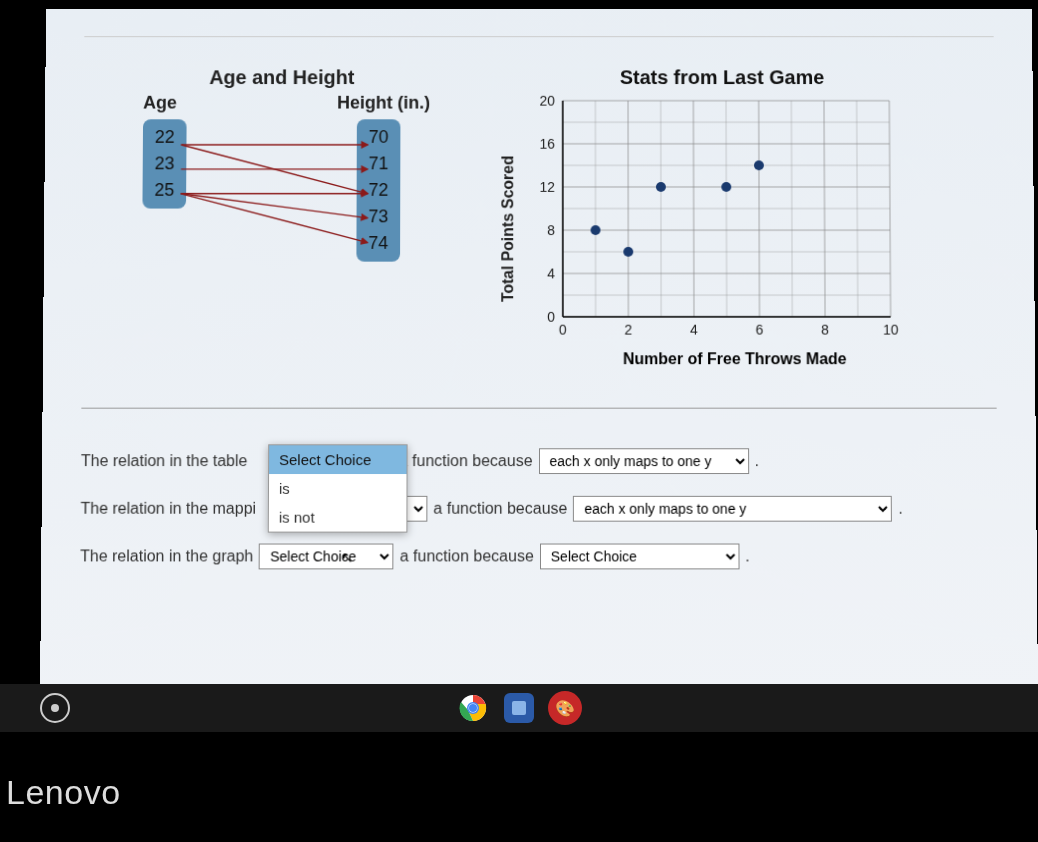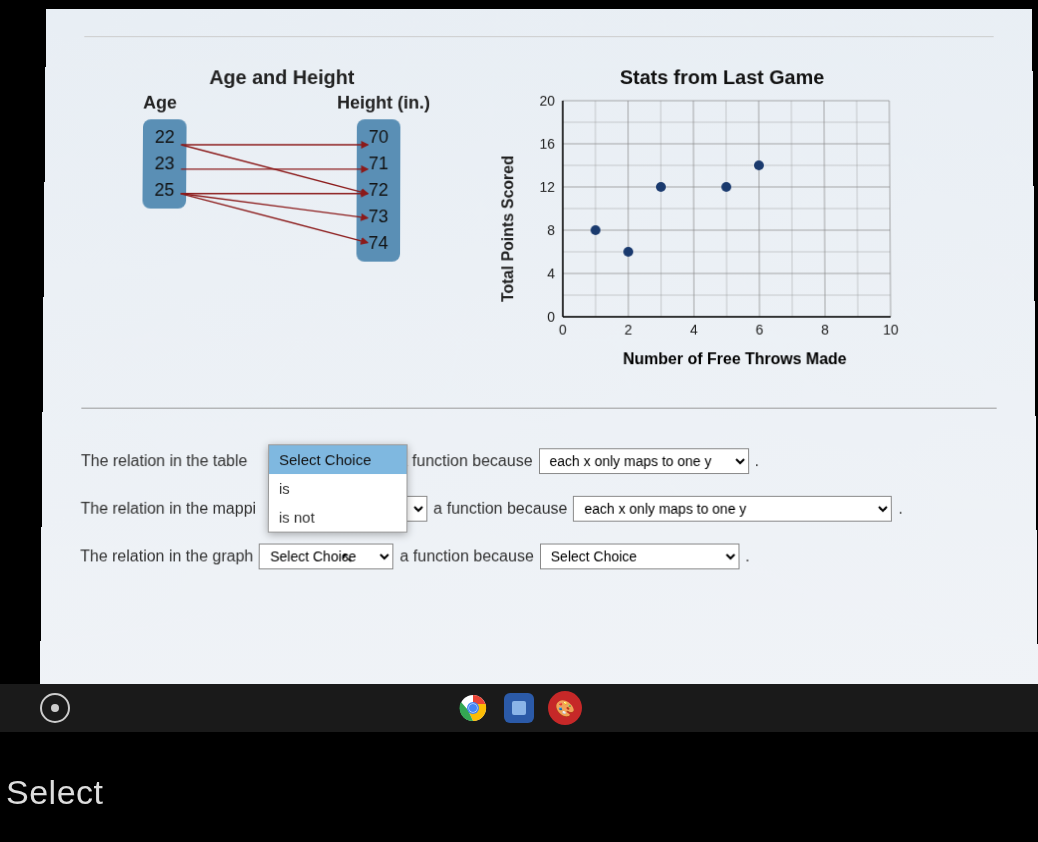--- a/index.html
+++ b/index.html
@@ -352,13 +352,13 @@
     </svg>
   </div>
   <div class="tb-icon" style="background:#2b5aa8;border-radius:6px;width:30px;height:30px;">
     <div style="width:14px;height:14px;background:#8ab4e8;border-radius:2px;"></div>
   </div>
   <div class="tb-icon" style="background:#c62828;">
     <span style="color:#fff;font-size:16px;">🎨</span>
   </div>
 </div>
 
-<div class="lenovo">Select</div>
+<div class="lenovo">Lenovo</div>
 
 </body></html>

